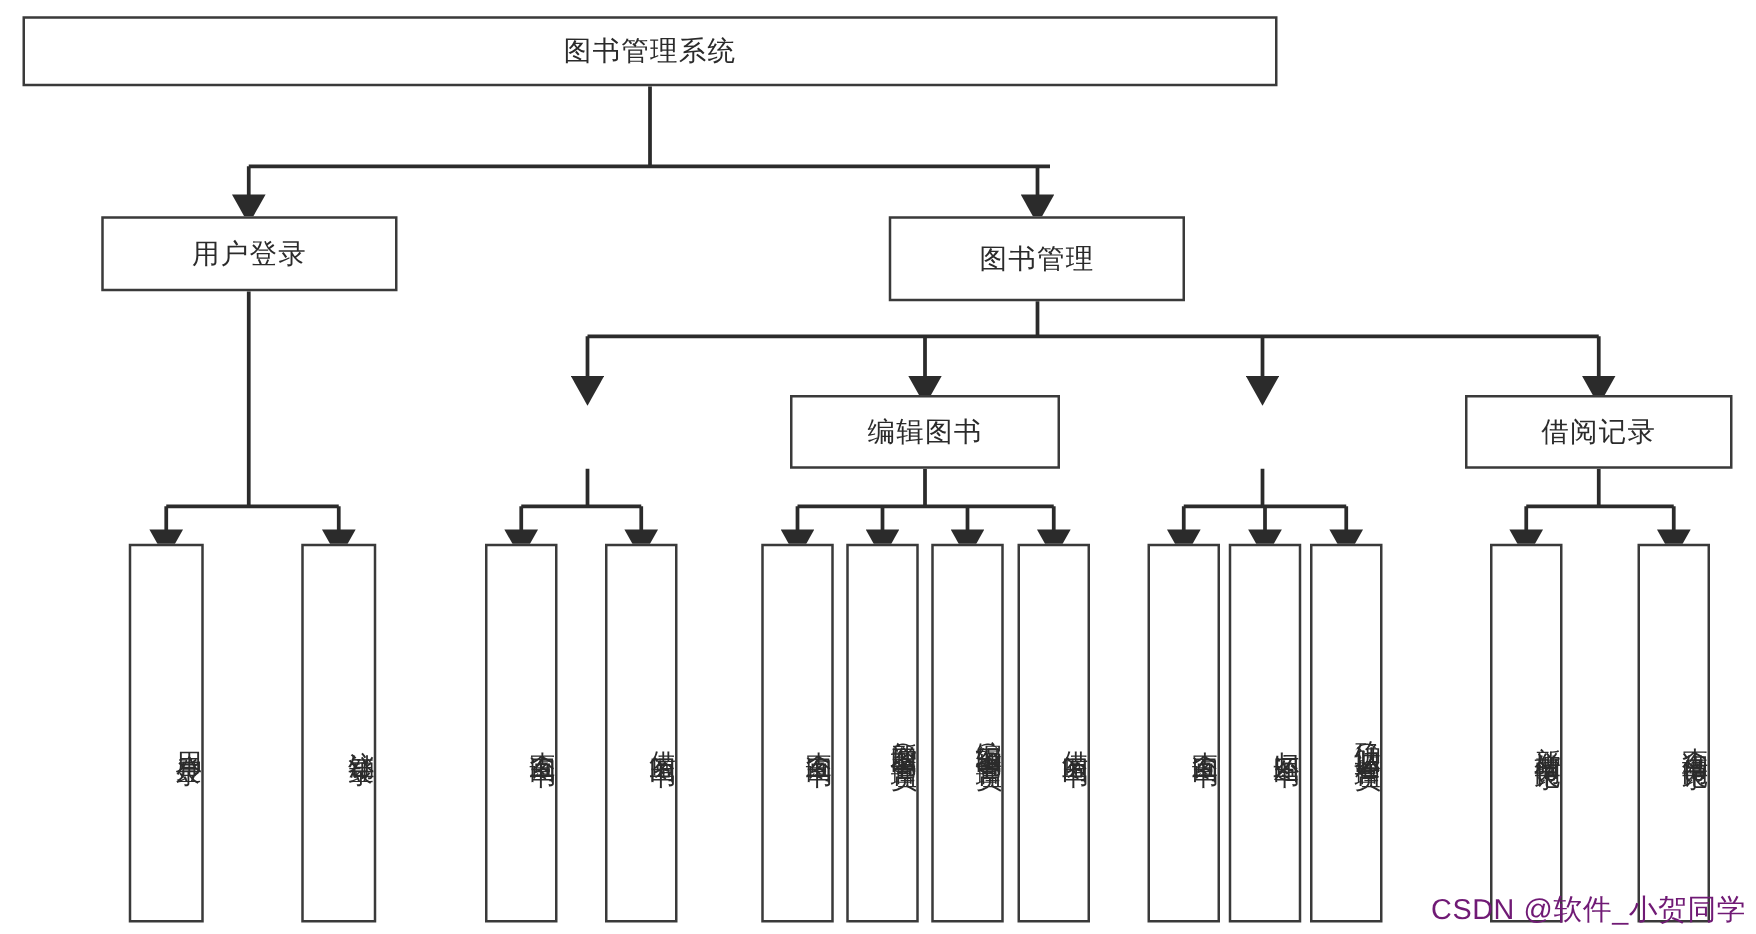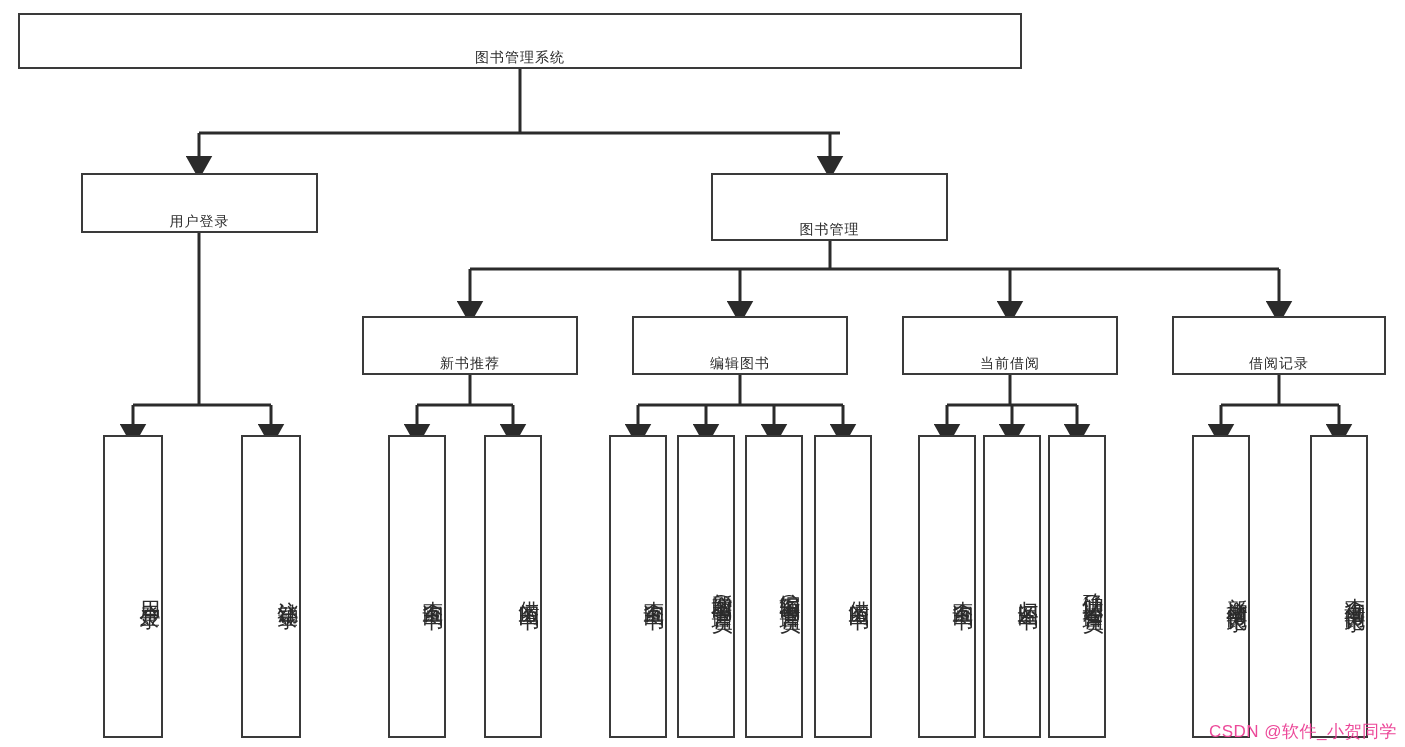--- a/index.html
+++ b/index.html
@@ -22,23 +22,22 @@
     box-sizing: border-box;
     border: 2px solid #3a3a3a;
     background: #ffffff;
     display: flex;
     align-items: center;
     justify-content: center;
     color: #2b2b2b;
     text-align: center;
   }
   .node.h {
-    font-size: 14px;
+    font-size: 22px;
     letter-spacing: 1px;
-    align-items: flex-end;
   }
   .node.v {
     writing-mode: vertical-rl;
     text-orientation: upright;
     font-size: 21px;
     letter-spacing: 3px;
     line-height: 1;
     padding-top: 6px;
     align-items: flex-start;
     justify-content: center;
@@ -52,22 +51,22 @@
     left: 0;
     top: 0;
     width: 1405px;
     height: 747px;
     pointer-events: none;
   }
   #watermark {
     position: absolute;
     right: 8px;
     bottom: 4px;
-    font-size: 17px;
-    color: #ec4899;
+    font-size: 23px;
+    color: #701a75;
     white-space: nowrap;
     letter-spacing: 0.5px;
     margin-left: 14px;
   }
 </style>
 </head>
 <body>
 
 <div id="canvas">
 
@@ -125,28 +124,22 @@
     <span class="label">图书管理系统</span>
   </div>
 
   <div class="node h" style="left:81px; top:173px; width:237px; height:60px;">
     <span class="label">用户登录</span>
   </div>
   <div class="node h" style="left:711px; top:173px; width:237px; height:68px;">
     <span class="label">图书管理</span>
   </div>
 
-  <div class="node h" style="left:362px; top:316px; width:216px; height:59px;">
-    <span class="label">新书推荐</span>
-  </div>
   <div class="node h" style="left:632px; top:316px; width:216px; height:59px;">
     <span class="label">编辑图书</span>
-  </div>
-  <div class="node h" style="left:902px; top:316px; width:216px; height:59px;">
-    <span class="label">当前借阅</span>
   </div>
   <div class="node h" style="left:1172px; top:316px; width:214px; height:59px;">
     <span class="label">借阅记录</span>
   </div>
 
   <div class="node v" style="left:103px; top:435px; width:60px; height:303px;">
     <span class="label">用户登录</span>
   </div>
   <div class="node v" style="left:241px; top:435px; width:60px; height:303px;">
     <span class="label">注销登录</span>

